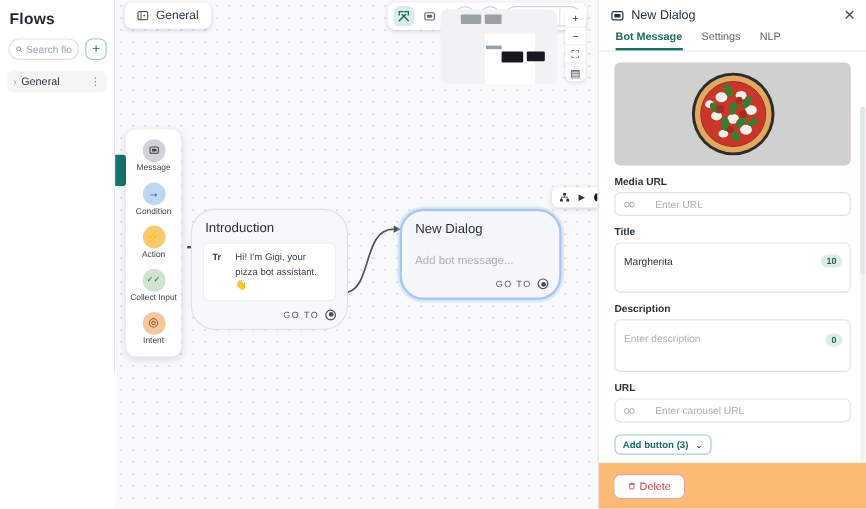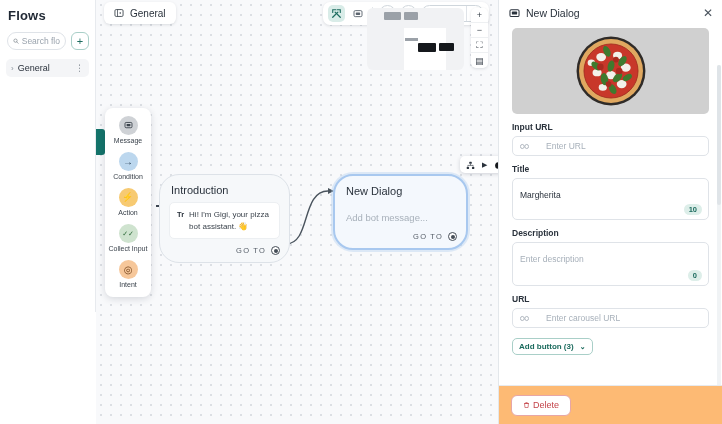--- a/index.html
+++ b/index.html
@@ -122,21 +122,21 @@
     border: 1px solid #dde2e8; border-radius: 20px;
   }
   .node.selected {
     background: #f4f8fd; border: 2px solid #a8c8ef;
     box-shadow: 0 0 0 2px rgba(168,200,239,.35);
   }
   .node-title { font-size: 11px; color: #2a323c; padding: 9px 11px 6px 11px; }
   .msg-card {
     margin: 0 9px; background: #ffffff; border-radius: 5px;
     border: 1px solid #eceff2;
-    display: flex; gap: 5px; padding: 6px 7px;
+    display: flex; gap: 12px; padding: 6px 7px;
   }
   .msg-tr { font-size: 7.5px; font-weight: bold; color: #2a323c; padding-top: 1px; }
   .msg-tx { font-size: 8px; color: #3b434c; line-height: 1.45; }
   .node-foot {
     display: flex; align-items: center; justify-content: flex-end;
     gap: 5px; padding: 7px 9px 7px 0;
   }
   .goto-lbl { font-size: 7.5px; color: #545c66; letter-spacing: 1.2px; }
   .goto-dot {
     width: 9px; height: 9px; border-radius: 50%;
@@ -205,21 +205,21 @@
     display: flex; align-items: center; gap: 17px; padding: 0 7px; background: #fff;
   }
   .inp .ph { font-size: 8.5px; color: #a7b0ba; }
   .ta {
     border: 1px solid #dfe3e8; border-radius: 5px; background: #fff;
     padding: 5px 7px 3px 7px; position: relative;
   }
   .ta .val { font-size: 8.5px; color: #2a323c; }
   .ta .ph { font-size: 8.5px; color: #a7b0ba; }
   .counter {
-    position: absolute; right: 6px; bottom: 4px;
+    position: absolute; right: 6px; bottom: 20px;
     background: #ddeee9; color: #1c6b5e;
     font-size: 7.5px; font-weight: bold;
     border-radius: 7px; padding: 1px 5px;
   }
   .addbtn {
     margin-top: 10px; display: inline-flex; align-items: center; gap: 6px;
     height: 17px; border: 1px solid #a9cfc8; border-radius: 5px;
     padding: 0 6px; color: #1c6b5e; font-size: 8px; font-weight: bold;
   }
   .addbtn .cv { font-size: 7px; }
@@ -408,20 +408,25 @@
   </div>
 
   <div class="panel">
     <div class="panel-head">
       <svg width="11" height="11" viewBox="0 0 16 16">
         <rect x="1.4" y="2.4" width="13.2" height="10" rx="2" fill="none" stroke="#2a323c" stroke-width="1.5"></rect>
         <rect x="4.2" y="5.2" width="7.6" height="4.4" rx="1" fill="#2a323c"></rect>
       </svg>
       <span class="panel-title">New Dialog</span>
       <span class="panel-close">✕</span>
+    </div>
+    <div class="tabs">
+      <div class="tab active">Bot Message</div>
+      <div class="tab">Settings</div>
+      <div class="tab">NLP</div>
     </div>
 
     <div class="panel-body">
       <div class="media-box">
         <svg width="82" height="82" viewBox="0 0 100 100">
           <circle cx="50" cy="50" r="42" fill="#2f2b28"></circle>
           <circle cx="50" cy="50" r="39" fill="#e0a860"></circle>
           <circle cx="50" cy="50" r="33" fill="#c8372a"></circle>
           <circle cx="50" cy="50" r="33" fill="none" stroke="#9e2a1e" stroke-width="1"></circle>
           <g fill="#f3f1ea">
@@ -446,21 +451,21 @@
           </g>
           <g fill="#a82b20">
             <circle cx="37" cy="45" r="4"></circle>
               <circle cx="60" cy="50" r="4"></circle>
             <circle cx="47" cy="66" r="3.5"></circle>
               <circle cx="56" cy="36" r="3.5"></circle>
           </g>
         </svg>
       </div>
 
-      <div class="fld-lbl">Input URL</div>
+      <div class="fld-lbl">Media URL</div>
       <div class="inp">
         <svg width="9" height="9" viewBox="0 0 18 10">
           <rect x="0.9" y="0.9" width="7.4" height="8.2" rx="4" fill="none" stroke="#9aa3ad" stroke-width="1.5"></rect>
           <rect x="9.7" y="0.9" width="7.4" height="8.2" rx="4" fill="none" stroke="#9aa3ad" stroke-width="1.5"></rect>
         </svg>
         <span class="ph">Enter URL</span>
       </div>
 
       <div class="fld-lbl">Title</div>
       <div class="ta" style="height:42px;">

